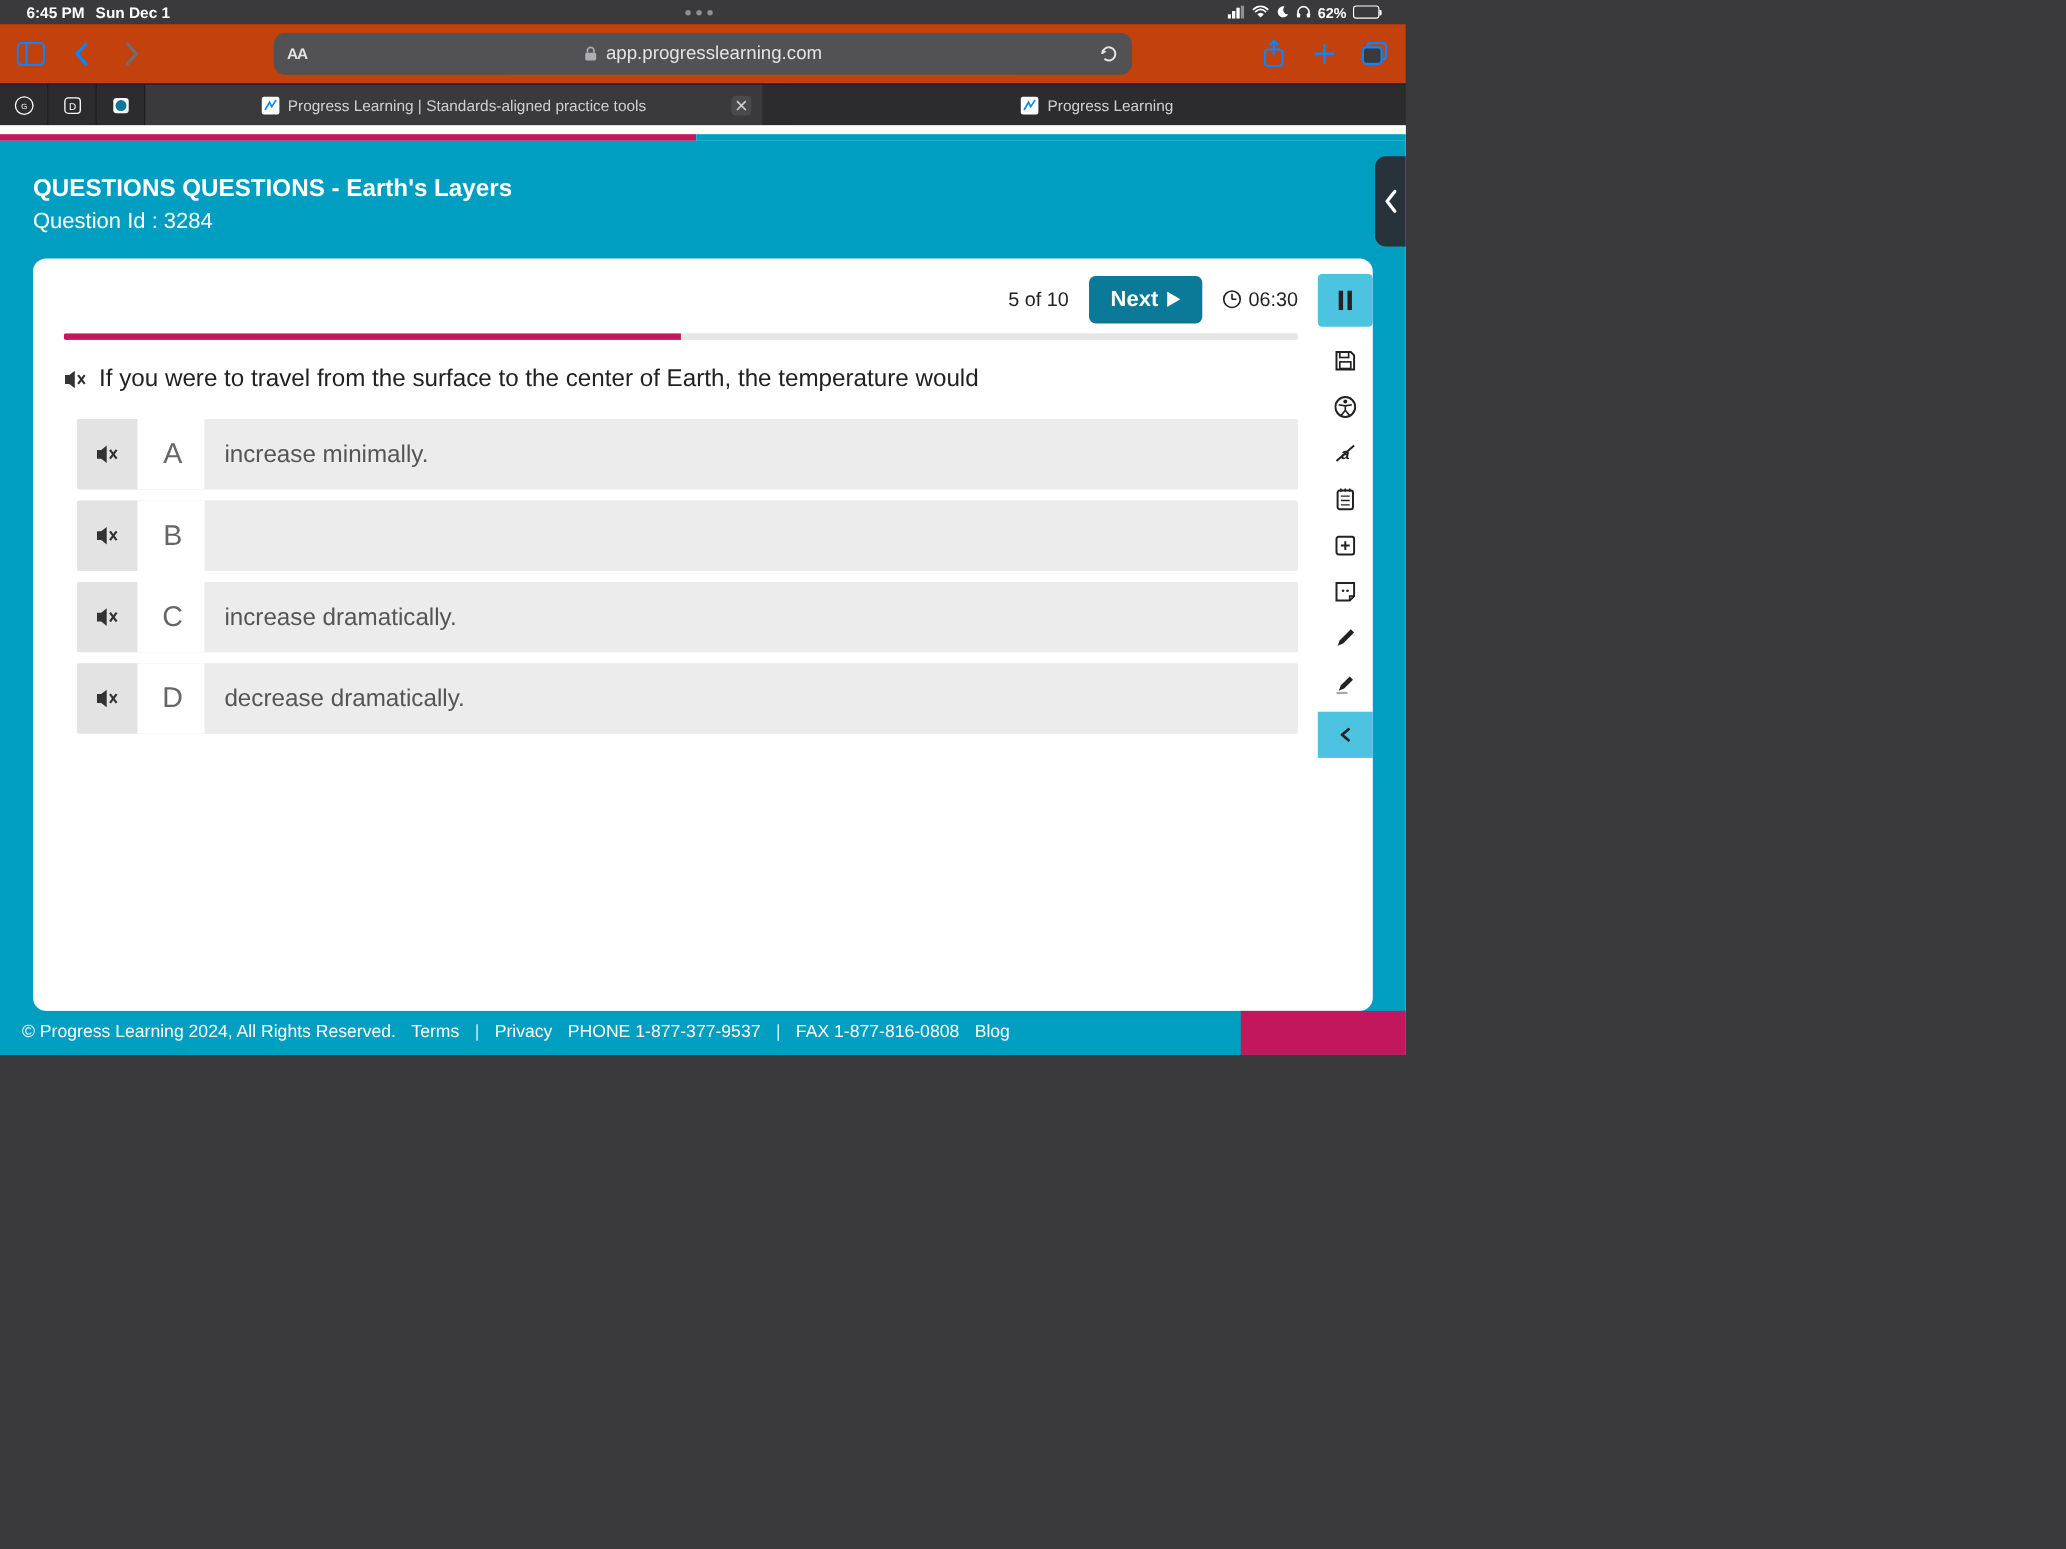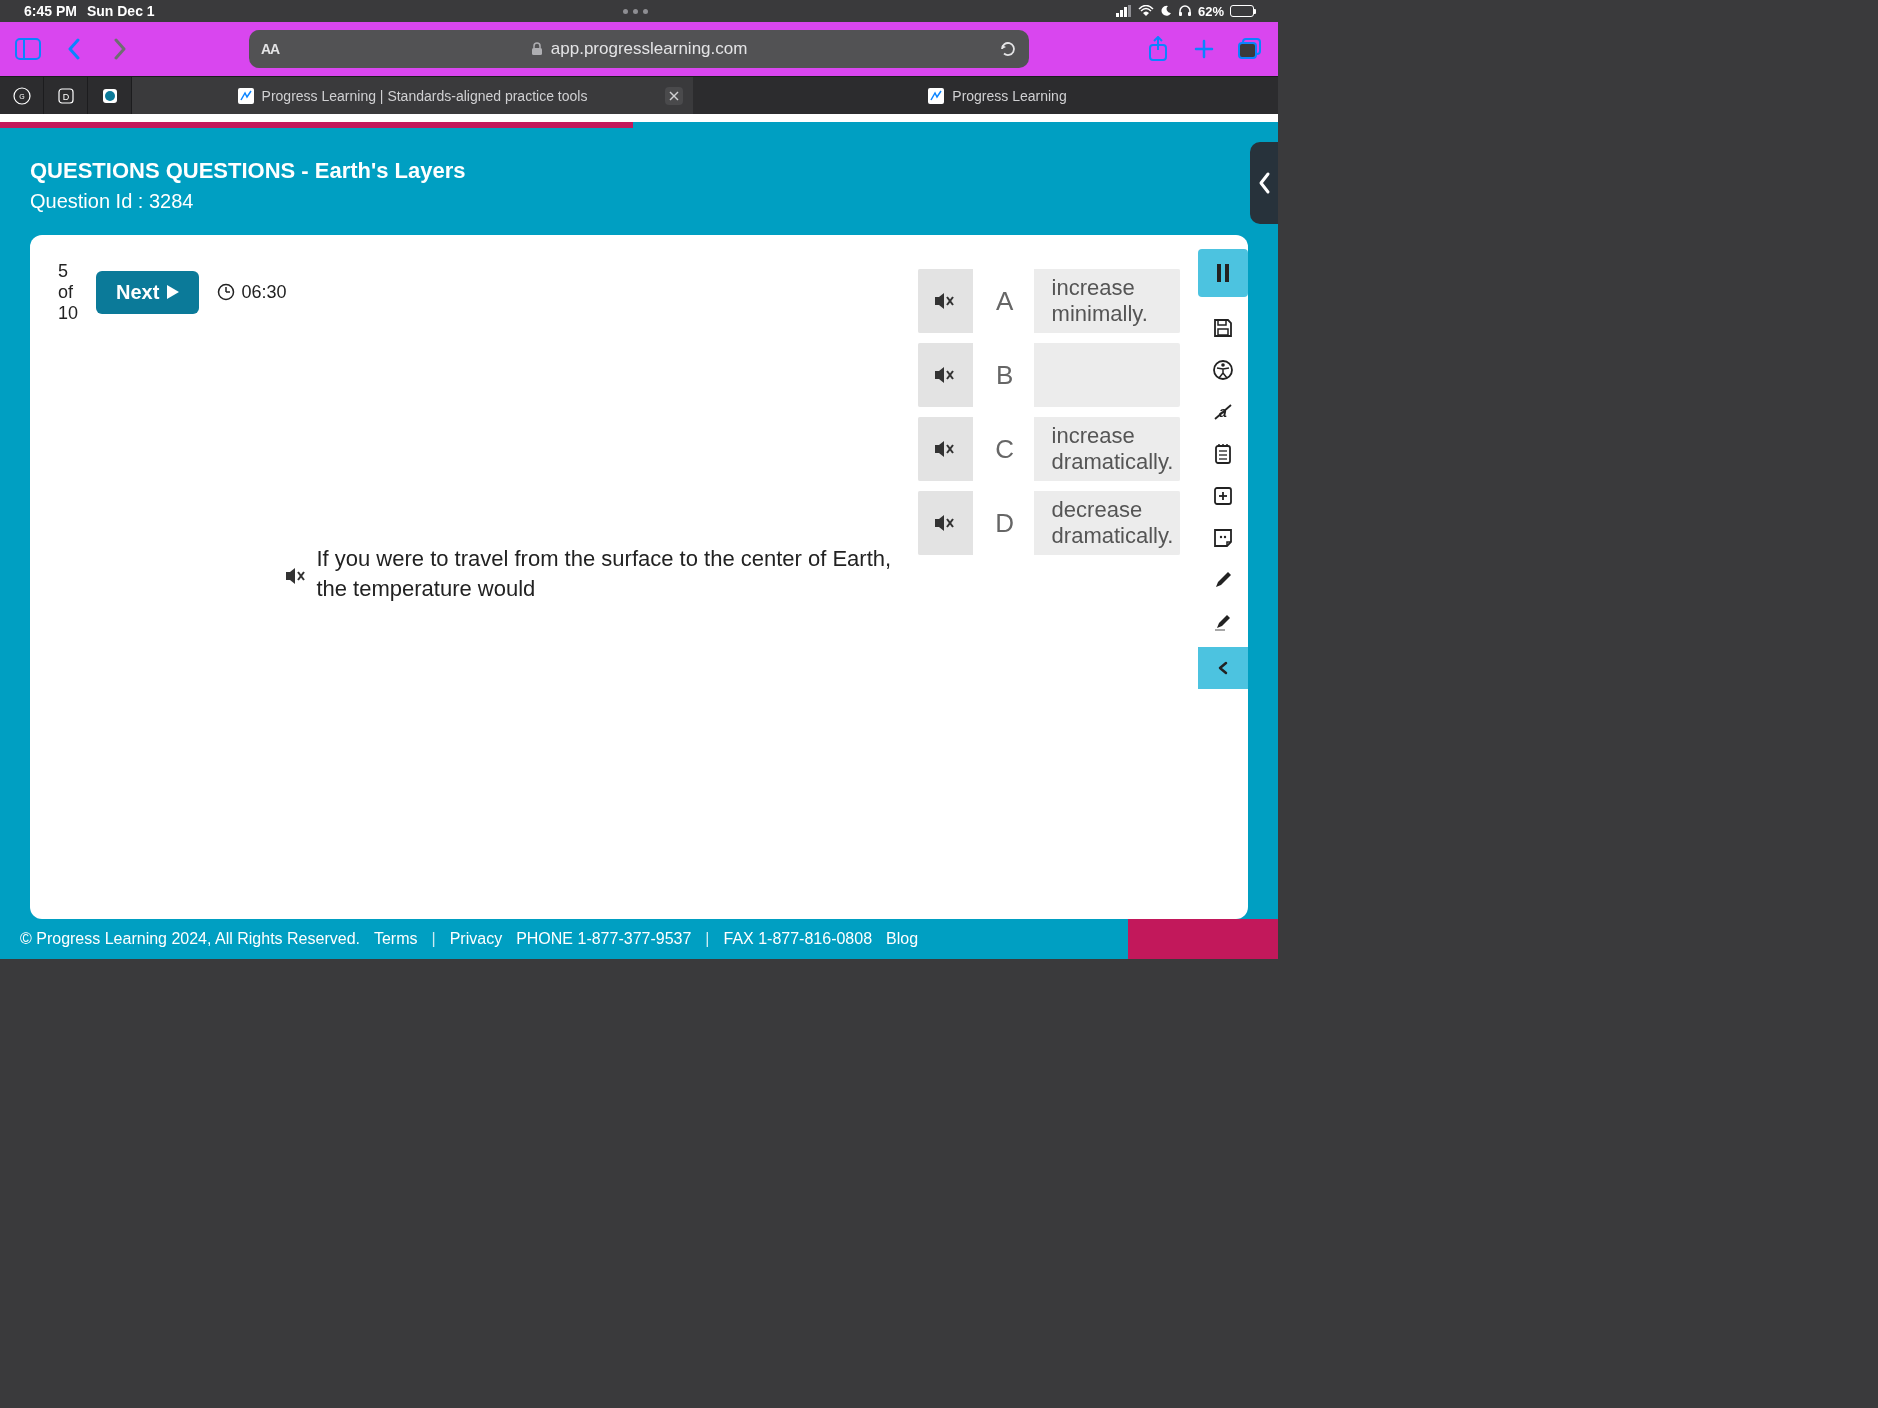--- a/index.html
+++ b/index.html
@@ -29,21 +29,21 @@
 .status-dots { display: flex; gap: 5px; }
 .status-dots span { width: 5px; height: 5px; background: #8e8e93; border-radius: 50%; display: inline-block; }
 .status-right { display: flex; align-items: center; gap: 6px; font-size: 13px; }
 .battery-outline { width: 24px; height: 12px; border: 1px solid #fff; border-radius: 3px; position: relative; display: inline-block; }
 .battery-outline::after { content:''; position:absolute; right:-3px; top:3px; width:2px; height:5px; background:#fff; border-radius:0 1px 1px 0; }
 .battery-fill { background:#fff; height:100%; width:62%; border-radius:1px; }
 
 
 .safari-toolbar {
   height: 54px;
-  background: #d946ef;
+  background: #c2410c;
   display: flex;
   align-items: center;
   padding: 0 14px;
   gap: 18px;
 }
 .tb-icon { color: #0a84ff; width: 28px; height: 28px; display:flex; align-items:center; justify-content:center; font-size: 22px; }
 .tb-icon.disabled { color: #6e6e70; }
 .url-bar {
   flex: 1;
   background: #525254;
@@ -135,21 +135,21 @@
   border-radius: 12px;
   flex: 1;
   display:flex;
   position: relative;
   margin-bottom: 40px;
 }
 .card-main {
   flex: 1;
   padding: 14px 18px 18px 28px;
   display:flex;
-  margin-top:20px;
+  flex-direction:column;
 }
 .card-topbar {
   display:flex;
   align-items:center;
   justify-content:flex-end;
   gap: 18px;
   height: 46px;
 }
 .counter { font-size:18px; color:#222; }
 .next-btn {

